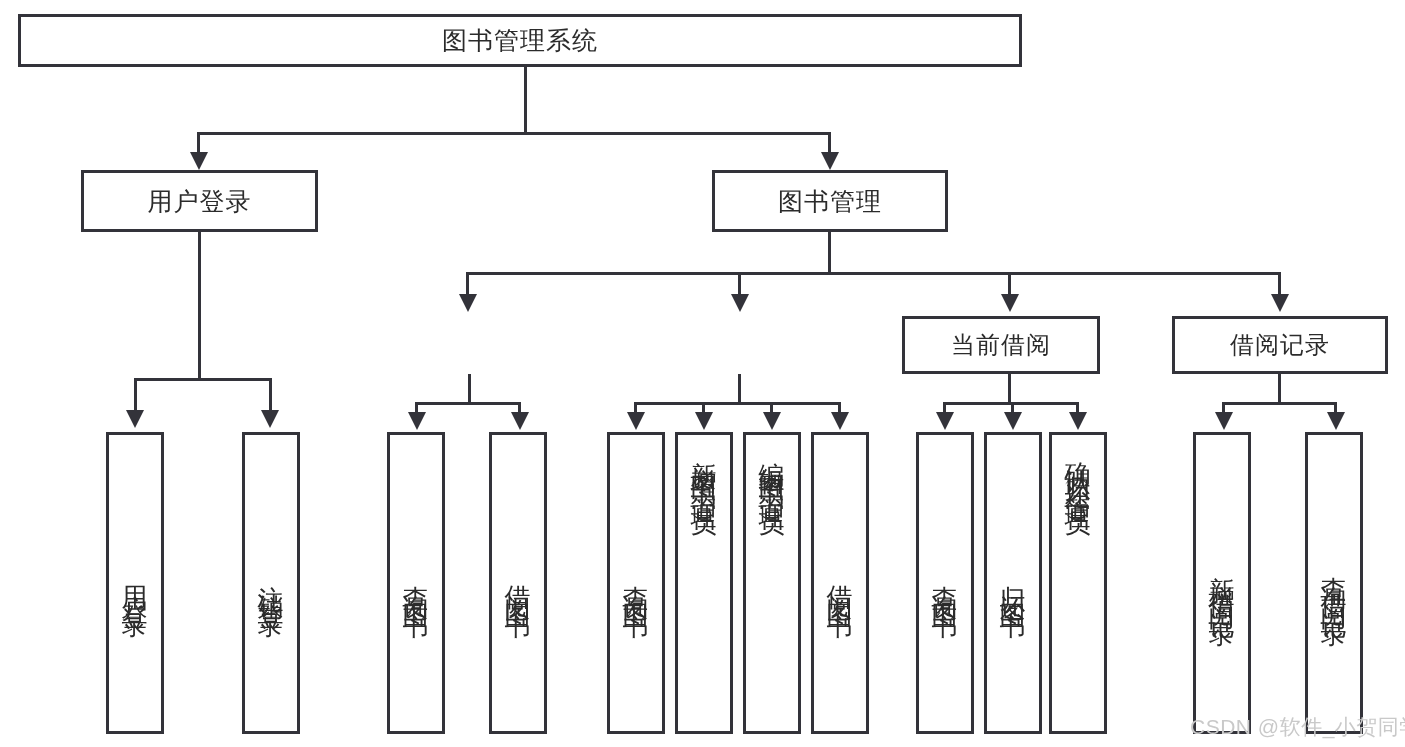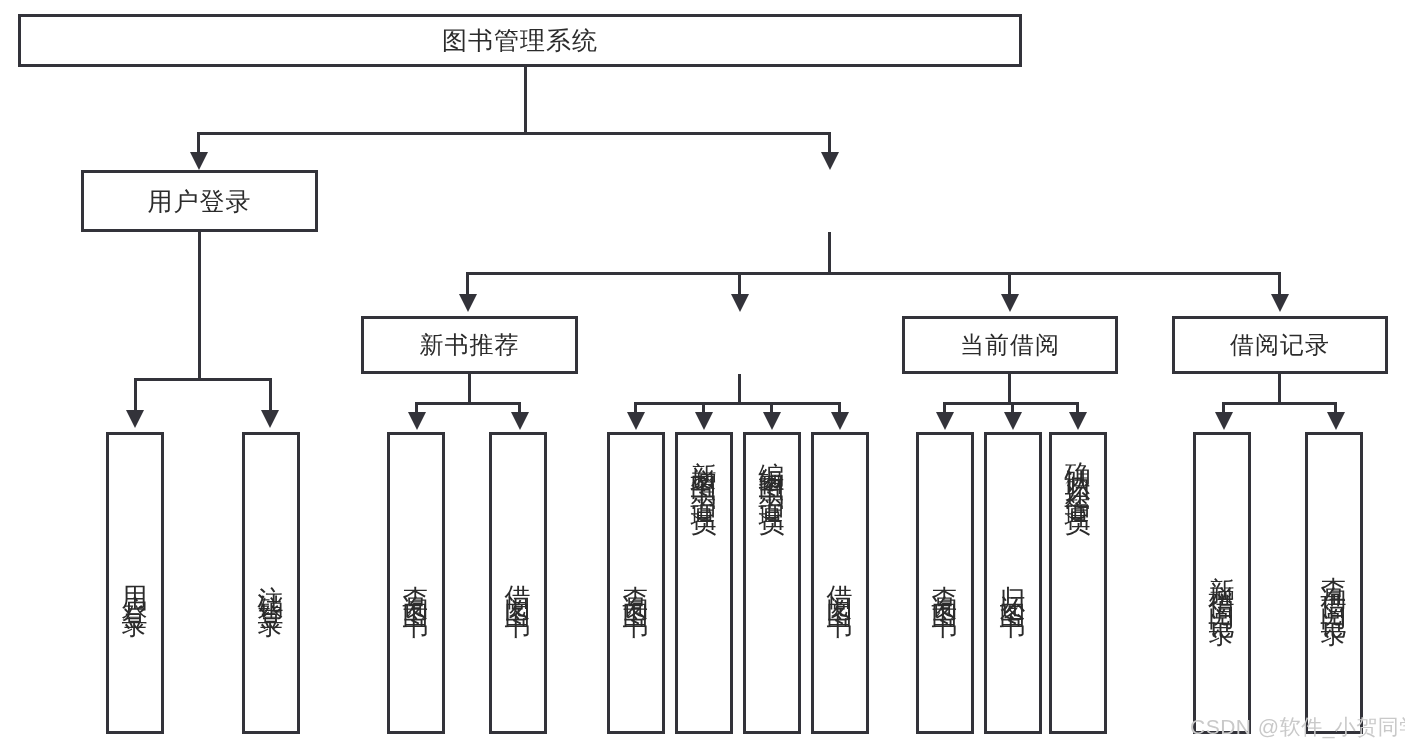--- a/index.html
+++ b/index.html
@@ -93,44 +93,44 @@
 
   <div class="hline" style="left:197px; top:132px; width:634px;"></div>
 
   <div class="vline" style="left:197px; top:132px; height:22px;"></div>
   <div class="arrow" style="left:190px; top:152px;"></div>
   <div class="vline" style="left:828px; top:132px; height:22px;"></div>
   <div class="arrow" style="left:821px; top:152px;"></div>
 
   <div class="node level2" style="left:81px; top:170px; width:237px; height:62px;">
     <span class="label">用户登录</span>
+  </div>
+  <div class="node level2" style="left:712px; top:170px; width:236px; height:62px;">
+    <span class="label">图书管理</span>
   </div>
 
   <div class="vline" style="left:198px; top:232px; height:148px;"></div>
   <div class="hline" style="left:134px; top:378px; width:135px;"></div>
   <div class="vline" style="left:134px; top:378px; height:34px;"></div>
   <div class="arrow" style="left:126px; top:410px;"></div>
   <div class="vline" style="left:269px; top:378px; height:34px;"></div>
   <div class="arrow" style="left:261px; top:410px;"></div>
 
   <div class="vline" style="left:828px; top:232px; height:42px;"></div>
   <div class="hline" style="left:466px; top:272px; width:812px;"></div>
   <div class="vline" style="left:466px; top:272px; height:24px;"></div>
   <div class="arrow" style="left:459px; top:294px;"></div>
   <div class="vline" style="left:738px; top:272px; height:24px;"></div>
   <div class="arrow" style="left:731px; top:294px;"></div>
   <div class="vline" style="left:1008px; top:272px; height:24px;"></div>
   <div class="arrow" style="left:1001px; top:294px;"></div>
   <div class="vline" style="left:1278px; top:272px; height:24px;"></div>
   <div class="arrow" style="left:1271px; top:294px;"></div>
 
-  <div class="node level3" style="left:361px; top:316px; width:217px; height:58px;">
-    <span class="label">新书推荐</span>
-  </div>
-  <div class="node level3" style="left:902px; top:316px; width:216px; height:58px;">
+  <div class="node level3" style="left:902px; top:316px; width:198px; height:58px;">
     <span class="label">当前借阅</span>
   </div>
   <div class="node level3" style="left:1172px; top:316px; width:216px; height:58px;">
     <span class="label">借阅记录</span>
   </div>
 
   <div class="vline" style="left:468px; top:374px; height:30px;"></div>
   <div class="hline" style="left:415px; top:402px; width:106px;"></div>
   <div class="vline" style="left:415px; top:402px; height:12px;"></div>
   <div class="arrow" style="left:408px; top:412px;"></div>

